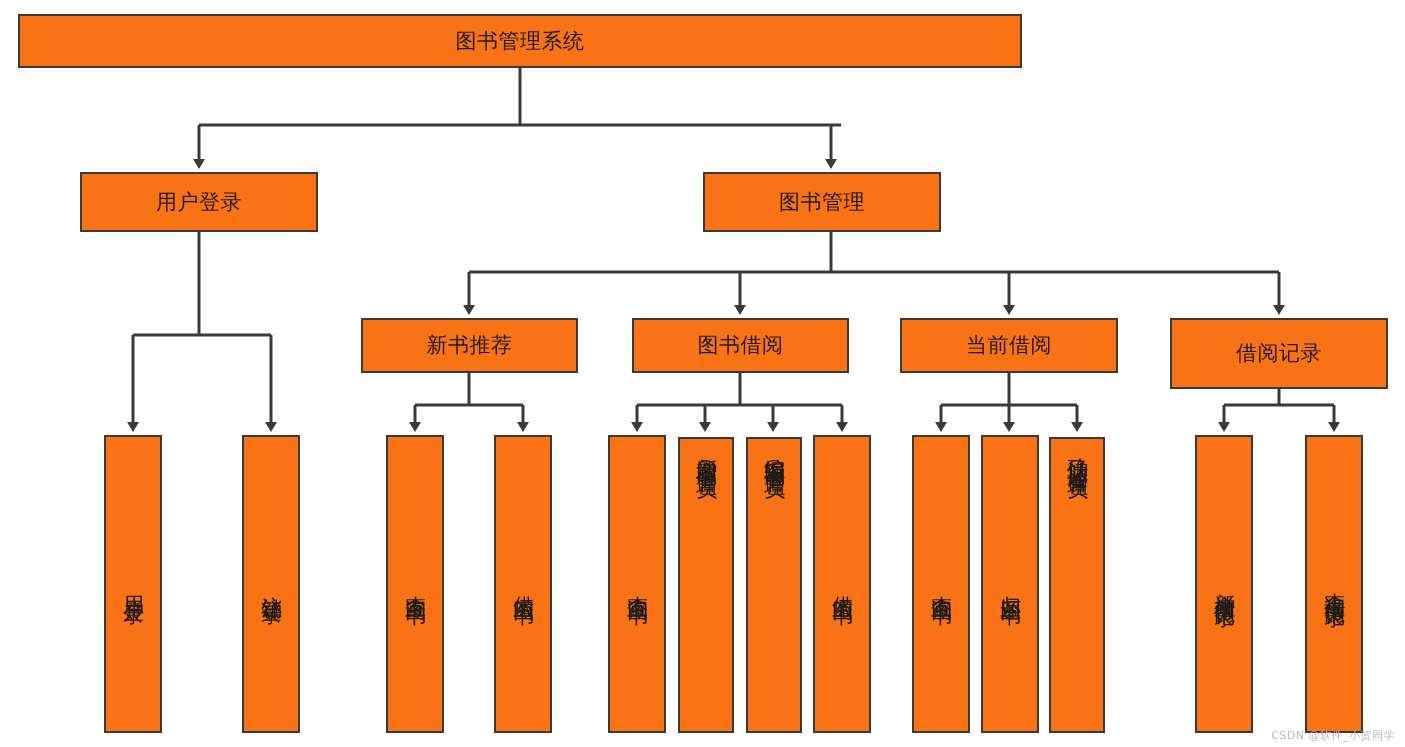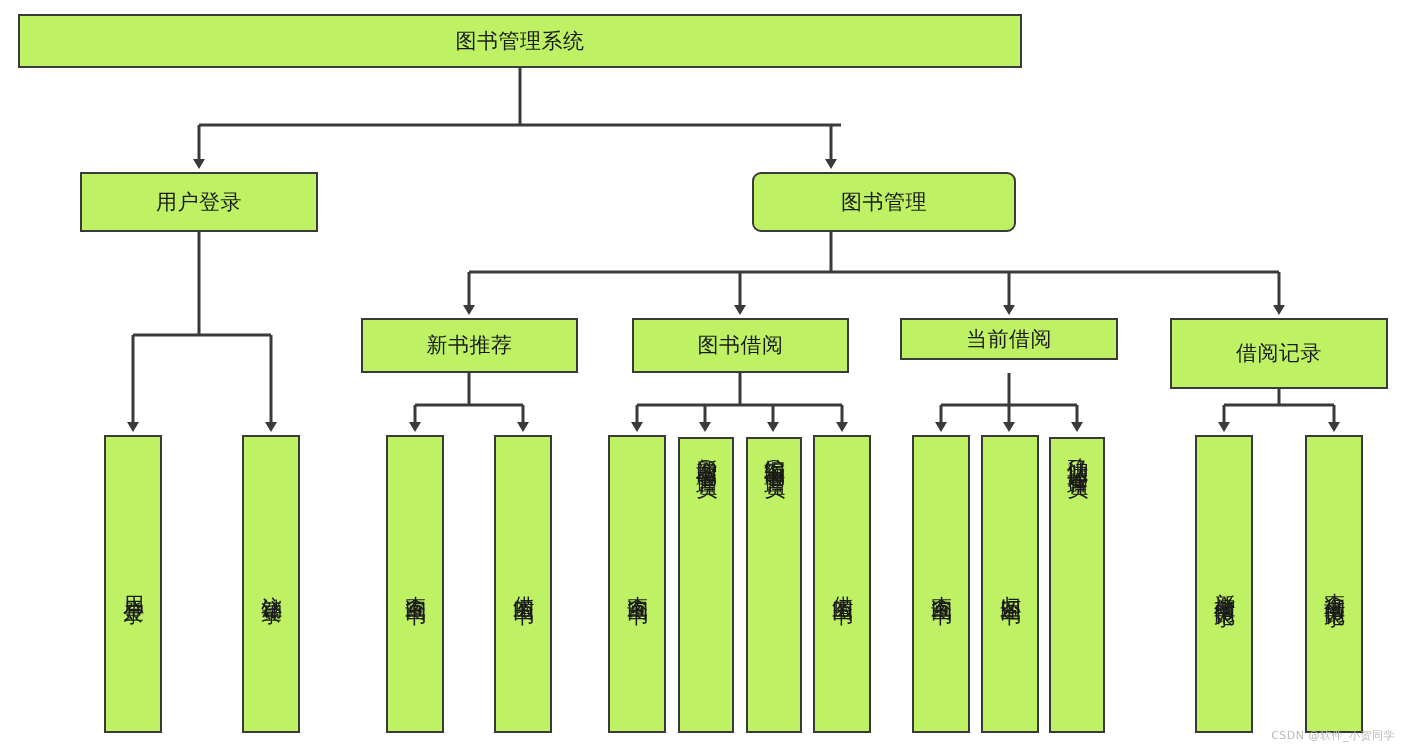--- a/index.html
+++ b/index.html
@@ -18,21 +18,21 @@
   #edges{
     position:absolute;
     left:0; top:0;
     width:1405px;
     height:747px;
     pointer-events:none;
   }
   .node{
     position:absolute;
     box-sizing:border-box;
-    background:#bef264;
+    background:#f97316;
     border:2px solid #3a3a3a;
     display:flex;
     align-items:center;
     justify-content:center;
     z-index:2;
   }
   .node .label{
     font-size:21px;
     line-height:1.15;
     letter-spacing:0.5px;
@@ -122,31 +122,31 @@
     </g>
   </svg>
 
   <div class="node" style="left:18px; top:14px; width:1004px; height:54px;">
     <span class="label">图书管理系统</span>
   </div>
 
   <div class="node" style="left:80px; top:172px; width:238px; height:60px;">
     <span class="label">用户登录</span>
   </div>
-  <div class="node" style="left:752px; top:172px; width:264px; height:60px;border-radius:9px;">
+  <div class="node" style="left:703px; top:172px; width:238px; height:60px;">
     <span class="label">图书管理</span>
   </div>
 
   <div class="node" style="left:361px; top:318px; width:217px; height:55px;">
     <span class="label">新书推荐</span>
   </div>
   <div class="node" style="left:632px; top:318px; width:217px; height:55px;">
     <span class="label">图书借阅</span>
   </div>
-  <div class="node" style="left:900px; top:318px; width:218px; height:42px;">
+  <div class="node" style="left:900px; top:318px; width:218px; height:55px;">
     <span class="label">当前借阅</span>
   </div>
   <div class="node" style="left:1170px; top:318px; width:218px; height:71px;">
     <span class="label">借阅记录</span>
   </div>
 
   <div class="node leaf center" style="left:104px; top:435px; width:58px; height:298px;">
     <span class="label">用户登录</span>
   </div>
   <div class="node leaf center" style="left:242px; top:435px; width:58px; height:298px;">

